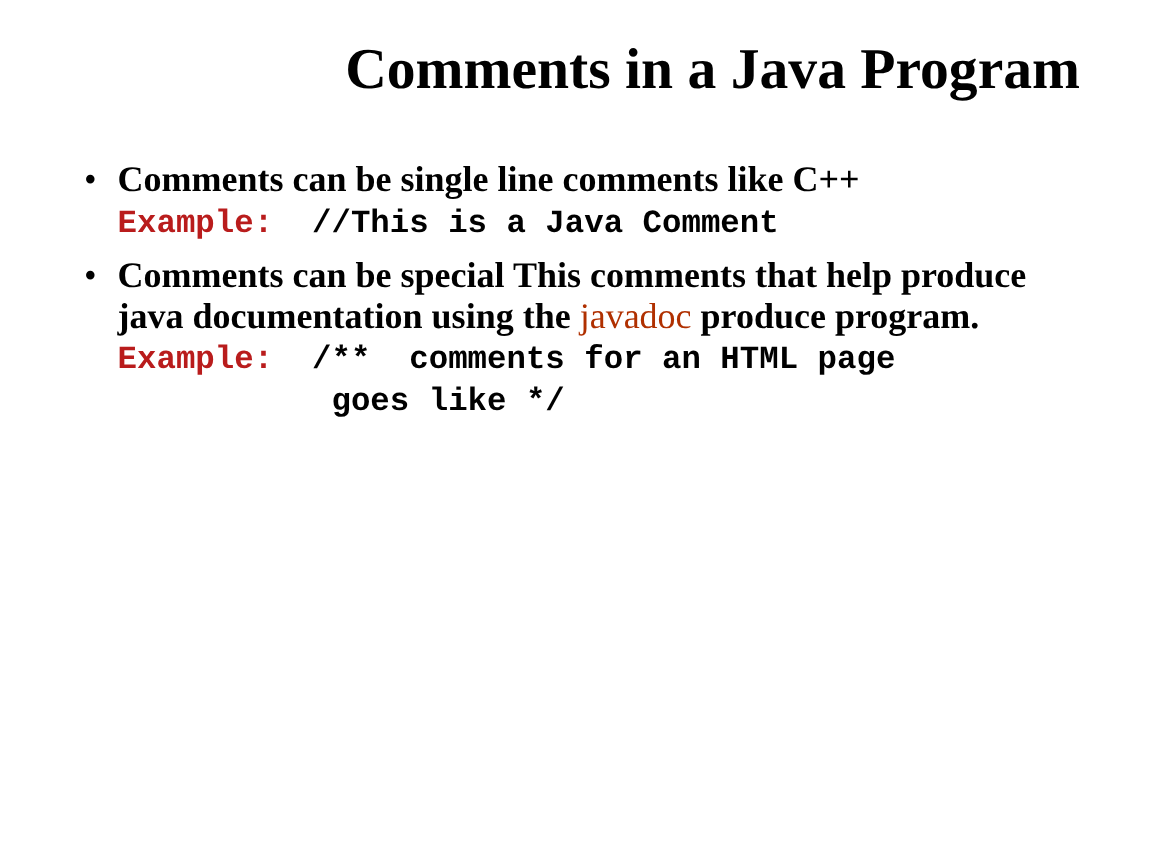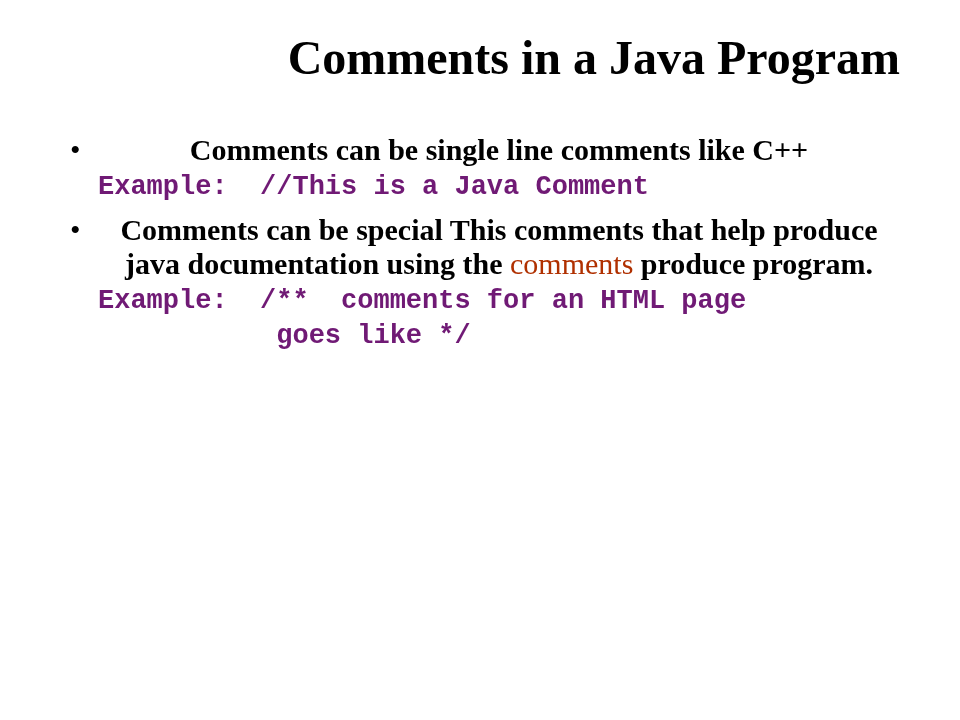--- a/index.html
+++ b/index.html
@@ -30,47 +30,46 @@
       position: absolute;
       left: 0;
       top: 0;
       font-size: 30px;
       line-height: 34px;
     }
     .bullet-text {
       font-size: 30px;
       font-weight: bold;
       line-height: 1.15;
-      text-align: center;
     }
     .example-block {
       font-family: "Courier New", Courier, monospace;
       font-size: 27px;
       font-weight: bold;
       margin-top: 2px;
       margin-bottom: 8px;
       white-space: pre;
       line-height: 1.3;
     }
-    .red { color: #701a75; }
-    .blue { color: #701a75; }
+    .red { color: #b91c1c; }
+    .blue { color: #000000; }
     .javadoc { color: #b03000; font-weight: normal; }
   </style>
 </head>
 <body>
 
 <h1>Comments in a Java Program</h1>
 
 <ul>
 
   <li>
     <div class="bullet-text">Comments can be single line comments like C++</div>
     <div class="example-block"><span class="red">Example:</span><span class="blue">  //This is a Java Comment</span></div>
   </li>
 
 
   <li>
-    <div class="bullet-text"><span>Comments can be special This comments that help produce java documentation using the </span><span class="javadoc">comments</span><span> produce program.</span></div>
+    <div class="bullet-text"><span>Comments can be special This comments that help produce java documentation using the </span><span class="javadoc">javadoc</span><span> produce program.</span></div>
     <div class="example-block"><span class="red">Example:</span><span class="blue">  /**  comments for an HTML page
            goes like */</span></div>
   </li>
 
 </ul>
 
 </body></html>

